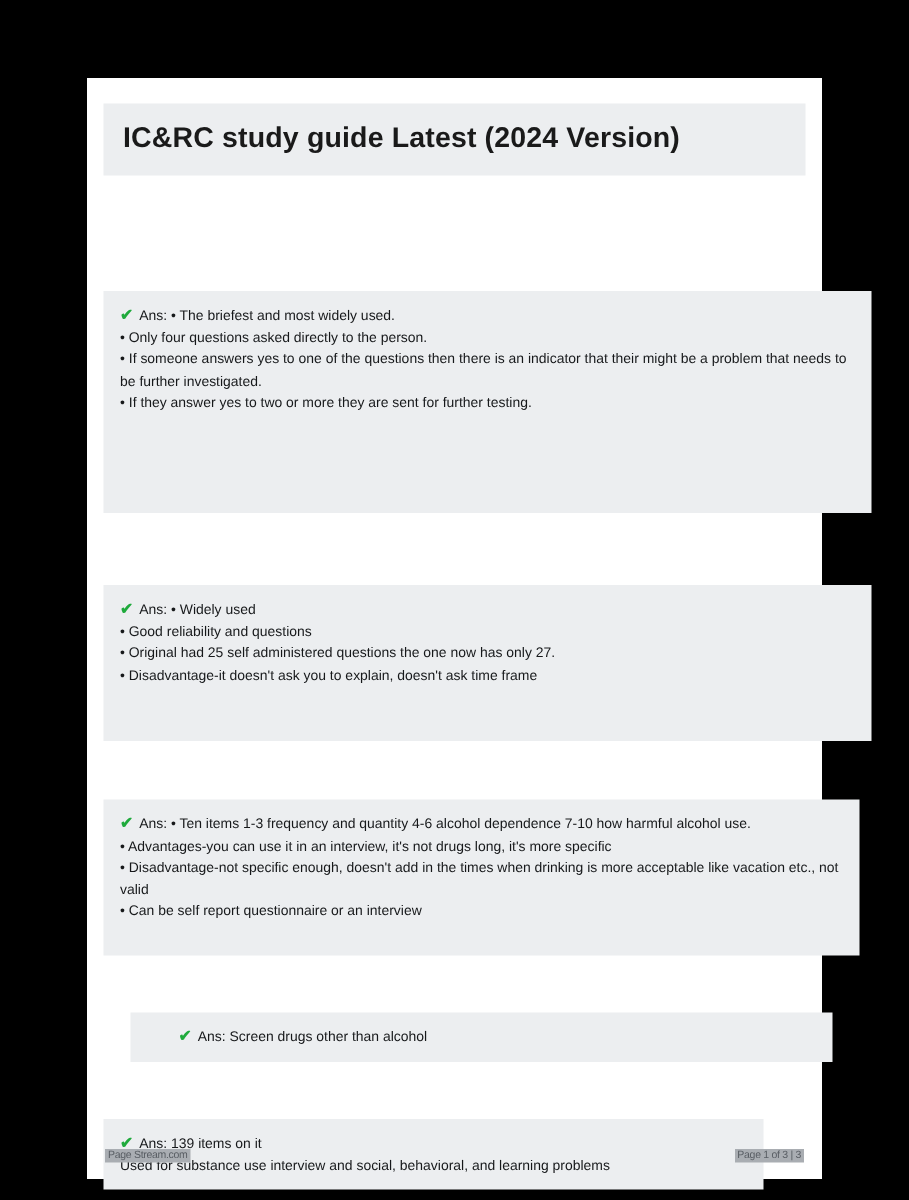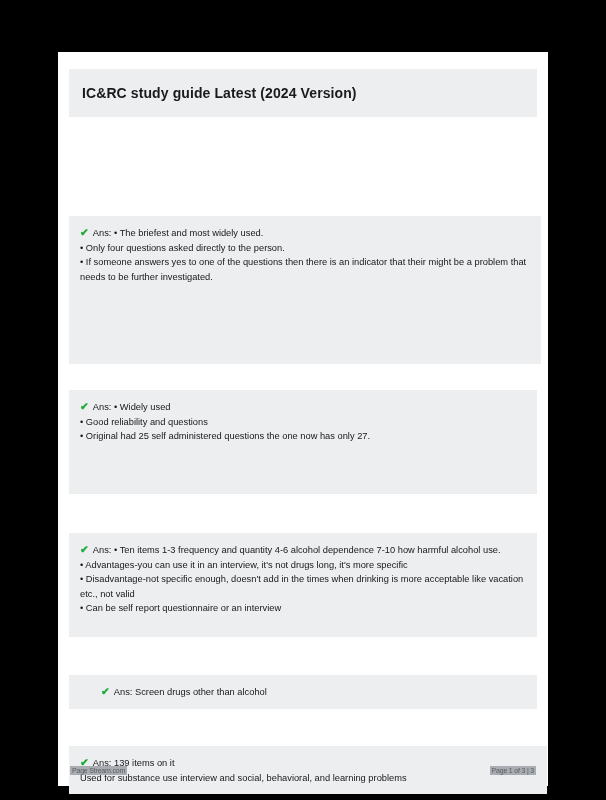--- a/index.html
+++ b/index.html
@@ -34,21 +34,21 @@
     position: absolute;
     left: 11px;
     top: 17px;
     width: 468px;
     height: 48px;
     background: #eceef0;
     display: flex;
     align-items: center;
   }
   .title-text {
-    font-size: 14px;
+    font-size: 19px;
     font-weight: bold;
     color: #1a1a1a;
     padding-left: 13px;
     letter-spacing: 0.1px;
   }
   .card {
     position: absolute;
     background: #eceef0;
     box-sizing: border-box;
     padding: 9px 12px 9px 11px;
@@ -104,40 +104,42 @@
 
 <div class="top-strip"></div>
 
 <div class="page">
 
   <div class="title-block">
     <div class="title-text">IC&amp;RC study guide Latest (2024 Version)</div>
   </div>
 
   <div id="cards-root">
-      <div class="card" style="left: 11px; width: 472px; top: 164px; min-height: 148px;">
+      <div class="card" style="left: 11px; width: 512px; top: 142px; min-height: 148px;">
         <p class="line first"><span class="check">✔</span><span>Ans: • The briefest and most widely used.</span></p>
         <p class="line">• Only four questions asked directly to the person.</p>
         <p class="line">• If someone answers yes to one of the questions then there is an indicator that their might be a problem that needs to be further investigated.</p>
+        <p class="line">• If they answer yes to two or more they are sent for further testing.</p>
       </div>
-      <div class="card" style="left: 11px; width: 468px; top: 338px; min-height: 104px;">
+      <div class="card" style="left: 11px; width: 512px; top: 338px; min-height: 104px;">
         <p class="line first"><span class="check">✔</span><span>Ans: • Widely used</span></p>
         <p class="line">• Good reliability and questions</p>
         <p class="line">• Original had 25 self administered questions the one now has only 27.</p>
+        <p class="line">• Disadvantage-it doesn't ask you to explain, doesn't ask time frame</p>
       </div>
-      <div class="card" style="left: 11px; width: 468px; top: 481px; min-height: 104px;">
+      <div class="card" style="left: 11px; width: 504px; top: 481px; min-height: 104px;">
         <p class="line first"><span class="check">✔</span><span>Ans: • Ten items 1-3 frequency and quantity 4-6 alcohol dependence 7-10 how harmful alcohol use.</span></p>
         <p class="line">• Advantages-you can use it in an interview, it's not drugs long, it's more specific</p>
         <p class="line">• Disadvantage-not specific enough, doesn't add in the times when drinking is more acceptable like vacation etc., not valid</p>
         <p class="line">• Can be self report questionnaire or an interview</p>
       </div>
-      <div class="card" style="left: 11px; width: 468px; top: 623px; min-height: 27px; padding-left: 32px;">
+      <div class="card" style="left: 29px; width: 468px; top: 623px; min-height: 27px; padding-left: 32px;">
         <p class="line first"><span class="check">✔</span><span>Ans: Screen drugs other than alcohol</span></p>
       </div>
-      <div class="card" style="left: 11px; width: 478px; top: 694px; min-height: 46px;">
+      <div class="card" style="left: 11px; width: 440px; top: 694px; min-height: 46px;">
         <p class="line first"><span class="check">✔</span><span>Ans: 139 items on it</span></p>
         <p class="line">Used for substance use interview and social, behavioral, and learning problems</p>
       </div>
     </div>
 
   <div class="footer">
     <div class="footer-left">Page Stream.com</div>
     <div class="footer-right">Page 1 of 3 | 3</div>
   </div>
 

